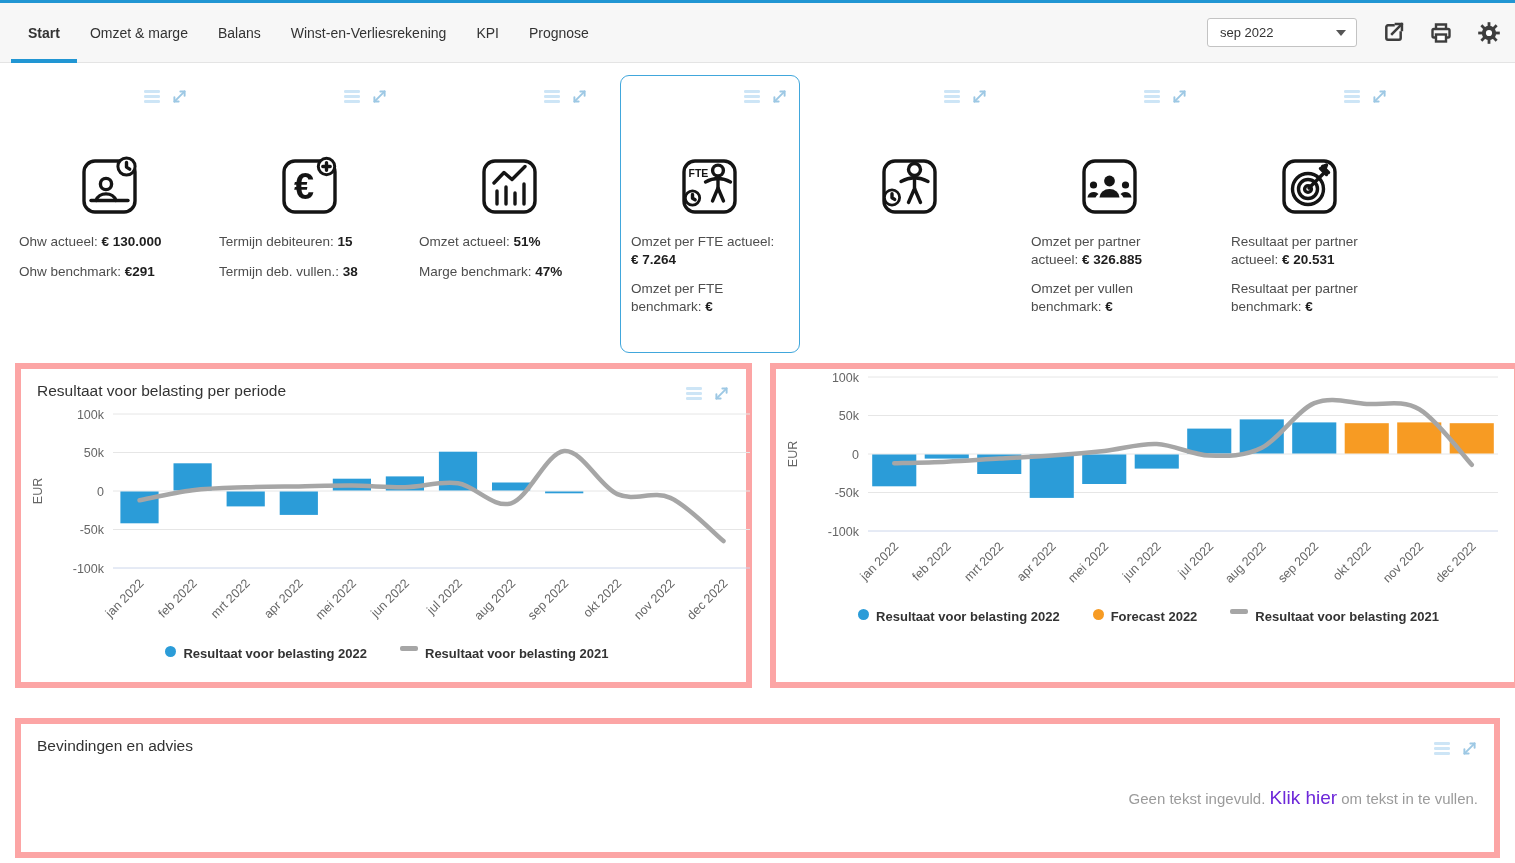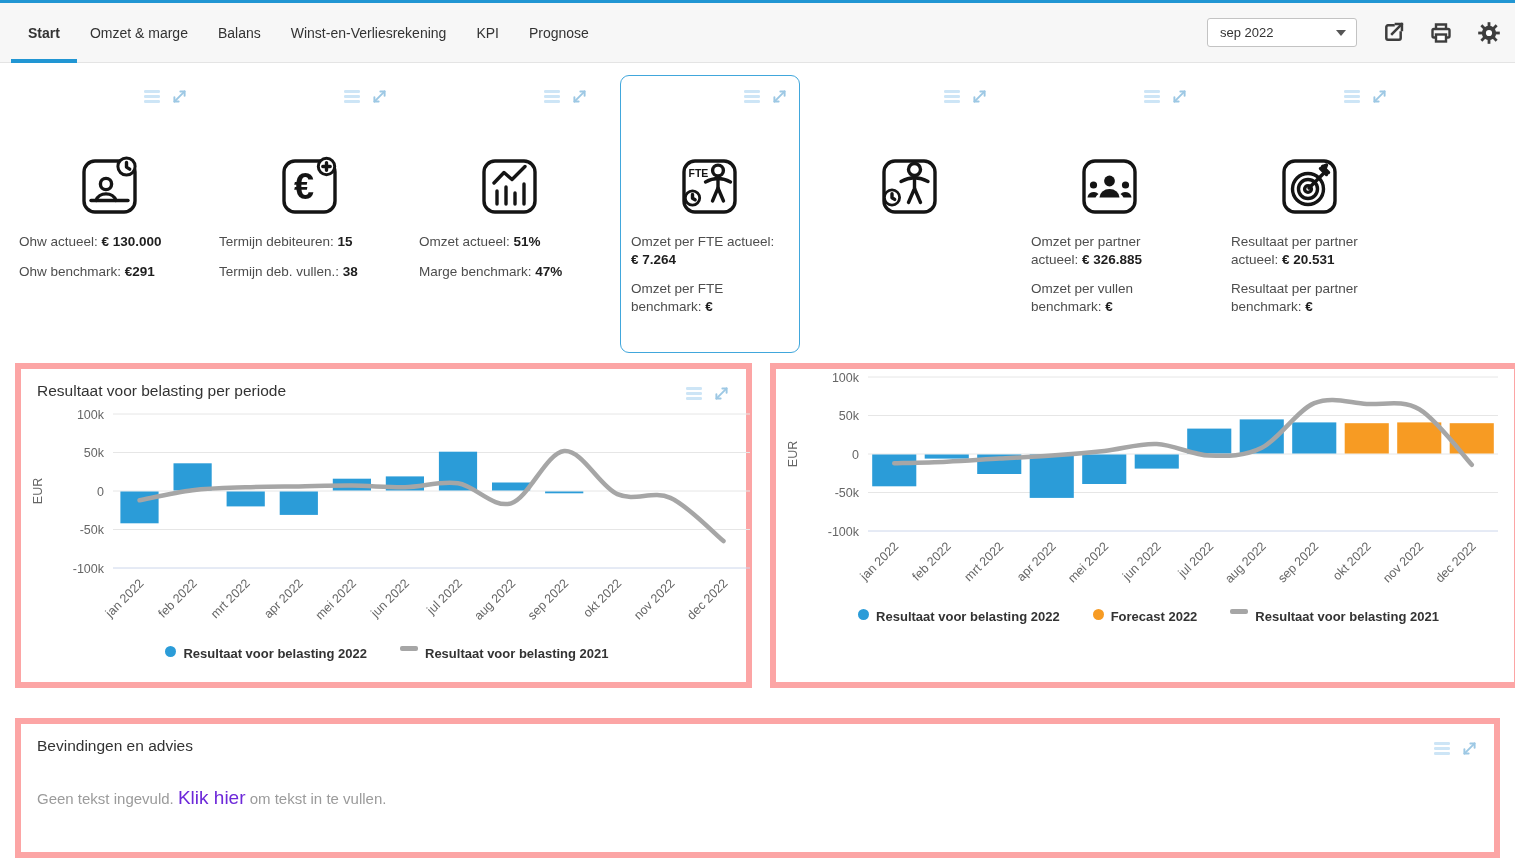--- a/index.html
+++ b/index.html
@@ -53,21 +53,21 @@
   .panel-controls { display:flex; align-items:center; gap:9px; margin-top:3px; }
   .chart-body { padding:0 6px 0 8px; }
   .legend { display:flex; justify-content:center; gap:26px; align-items:center;
     margin-top:4px; }
   .legend-item { display:flex; align-items:flex-start; gap:7px; font-size:13px;
     font-weight:bold; color:#333; cursor:pointer;margin-left:7px; }
   .legend-dot { width:11px; height:11px; border-radius:50%; }
   .legend-dash { width:18px; height:4.5px; border-radius:2px; }
 
   
-  .panel-findings { margin:30px 15px 0 15px; height:140px; }
+  .panel-findings { margin:30px 15px 0 15px; height:140px;text-align:right; }
   .findings-text { padding:26px 16px 0 16px; font-size:15px; color:#9b9b9b; }
   .findings-text a { color:#6d28d9; font-size:19px; text-decoration:none; cursor:pointer; }
 
   svg text { font-family:"Liberation Sans","DejaVu Sans",sans-serif; }
 </style>
 </head>
 <body>
 
 <div class="topnav">
   <div class="tabs" id="nav-tabs">

